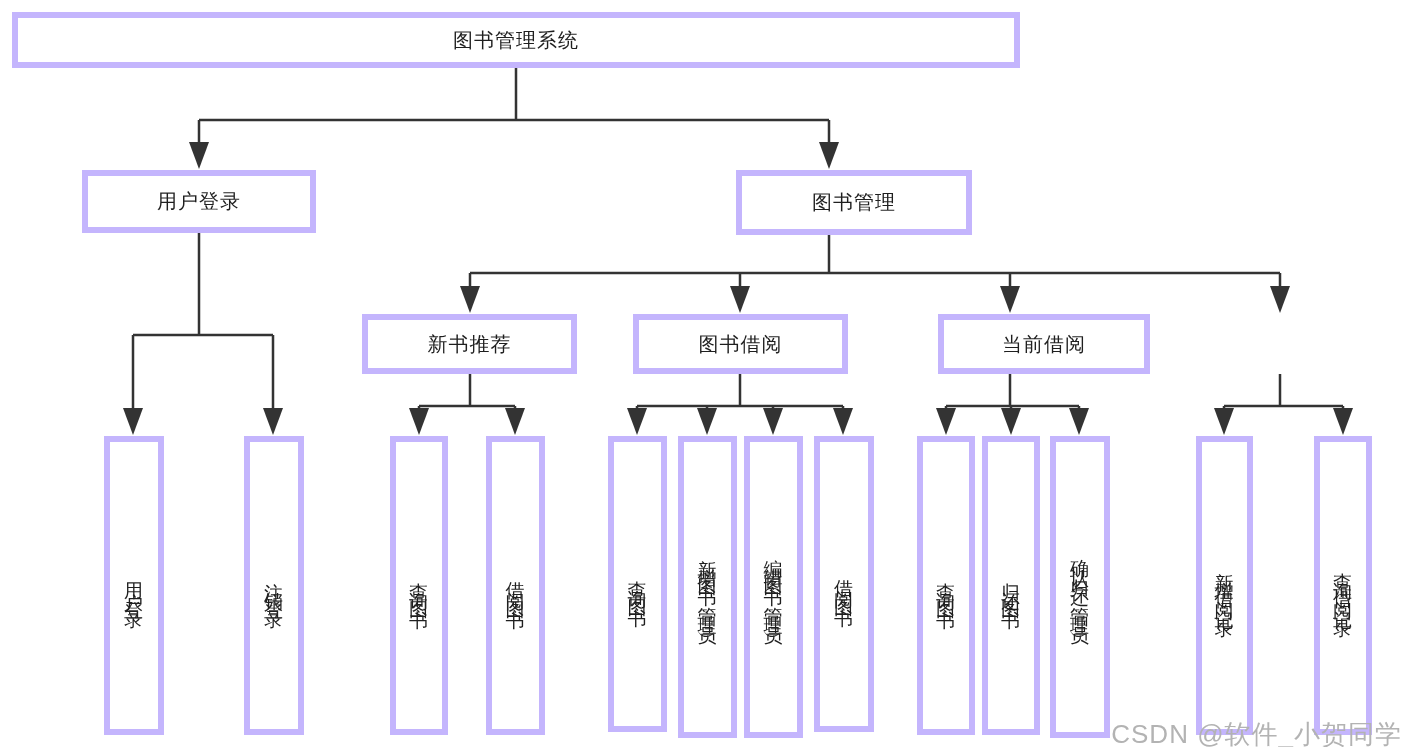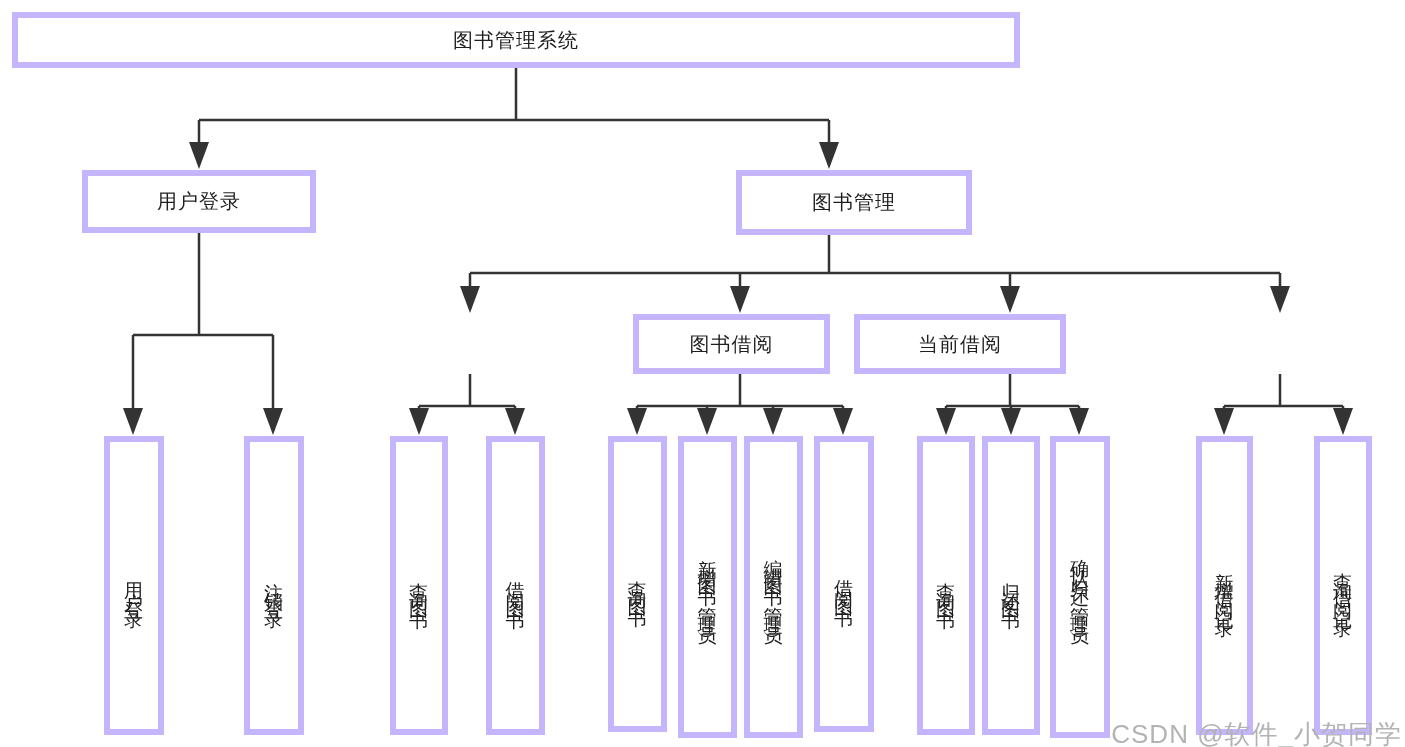--- a/index.html
+++ b/index.html
@@ -104,24 +104,27 @@
     <span class="label">图书管理系统</span>
   </div>
 
   <div class="node h-node" style="left:82px; top:170px; width:234px; height:63px;">
     <span class="label">用户登录</span>
   </div>
   <div class="node h-node" style="left:711px; top:170px; width:236px; height:65px;margin-left:25px;">
     <span class="label">图书管理</span>
   </div>
 
-  <div class="node h-node" style="left:633px; top:314px; width:197px; height:60px;">
+  <div class="node h-node" style="left:362px; top:314px; width:215px; height:60px;">
+    <span class="label">新书推荐</span>
+  </div>
+  <div class="node h-node" style="left:633px; top:314px; width:215px; height:60px;">
     <span class="label">图书借阅</span>
   </div>
-  <div class="node h-node" style="left:854px; top:314px; width:212px; height:60px;">
+  <div class="node h-node" style="left:938px; top:314px; width:212px; height:60px;">
     <span class="label">当前借阅</span>
   </div>
 
   <div class="node v-node" style="left:104px; top:436px; width:60px; height:299px;">
     <span class="label">用户登录</span>
   </div>
   <div class="node v-node" style="left:244px; top:436px; width:60px; height:299px;">
     <span class="label">注销登录</span>
   </div>
 

